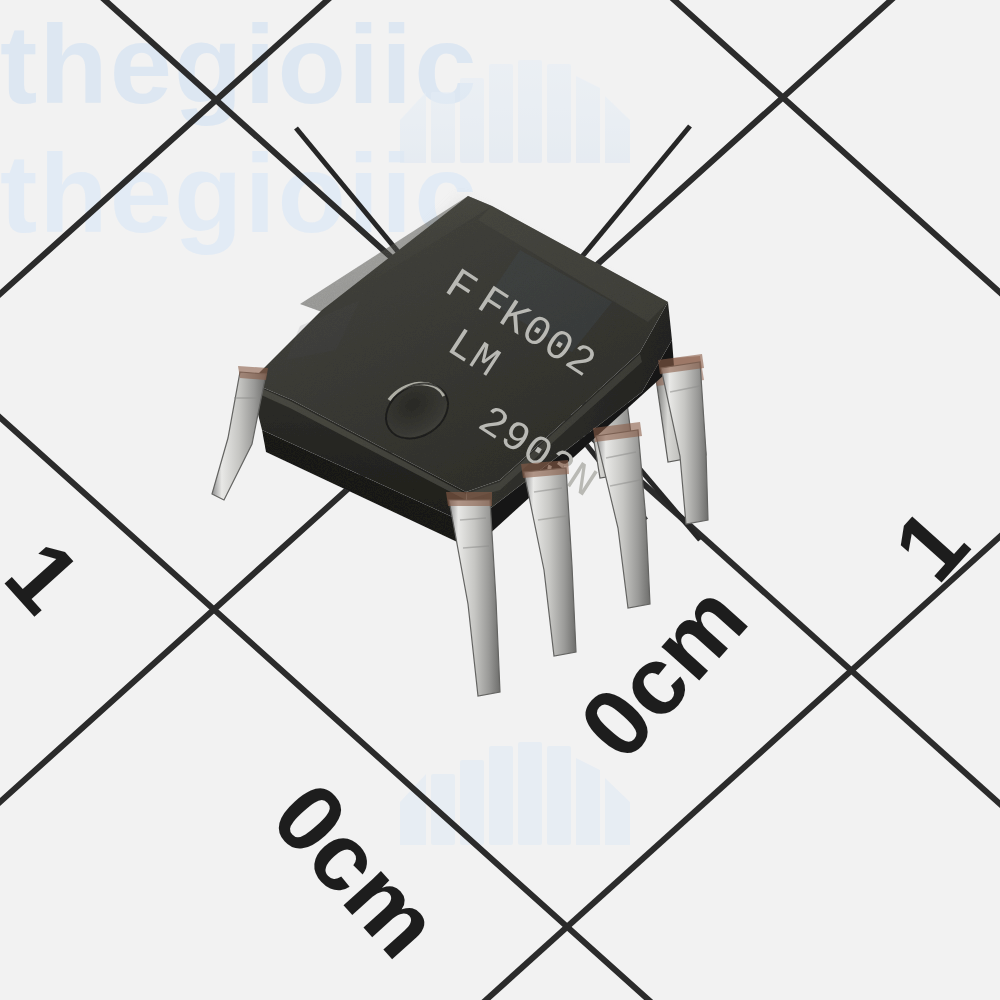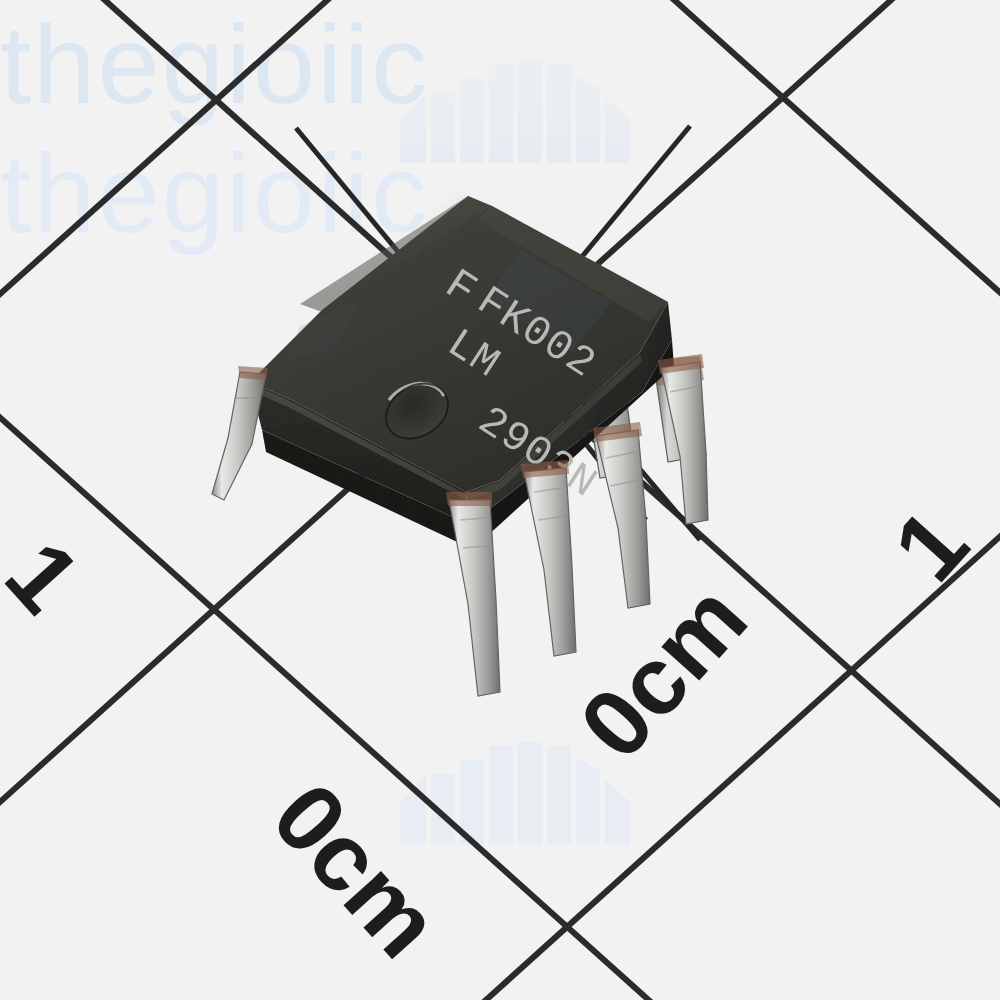--- a/index.html
+++ b/index.html
@@ -7,21 +7,21 @@
     width:1000px;height:1000px;overflow:hidden;
     background:#f2f2f2;
     font-family:"Liberation Sans", sans-serif;
   }
   #stage{position:relative;width:1000px;height:1000px;overflow:hidden;background:#f2f2f2;}
 
   
   .wm{position:absolute;pointer-events:none;}
   .wm-text{
     font-family:"Liberation Sans", sans-serif;
-    font-weight:400;
+    font-weight:700;
     color:#dbe5f0;
     letter-spacing:2px;
     white-space:nowrap;
     user-select:none;
   }
   #wm-text-top{left:196px;top:124px;font-size:112px;color:#dde7f2;}
   #wm-text-bottom{left:196px;top:610px;font-size:112px;color:#e2ebf5;}
 
   .wm-logo{position:absolute;pointer-events:none;opacity:.55;}
   #wm-logo-top{left:400px;top:48px;width:230px;height:115px;}

